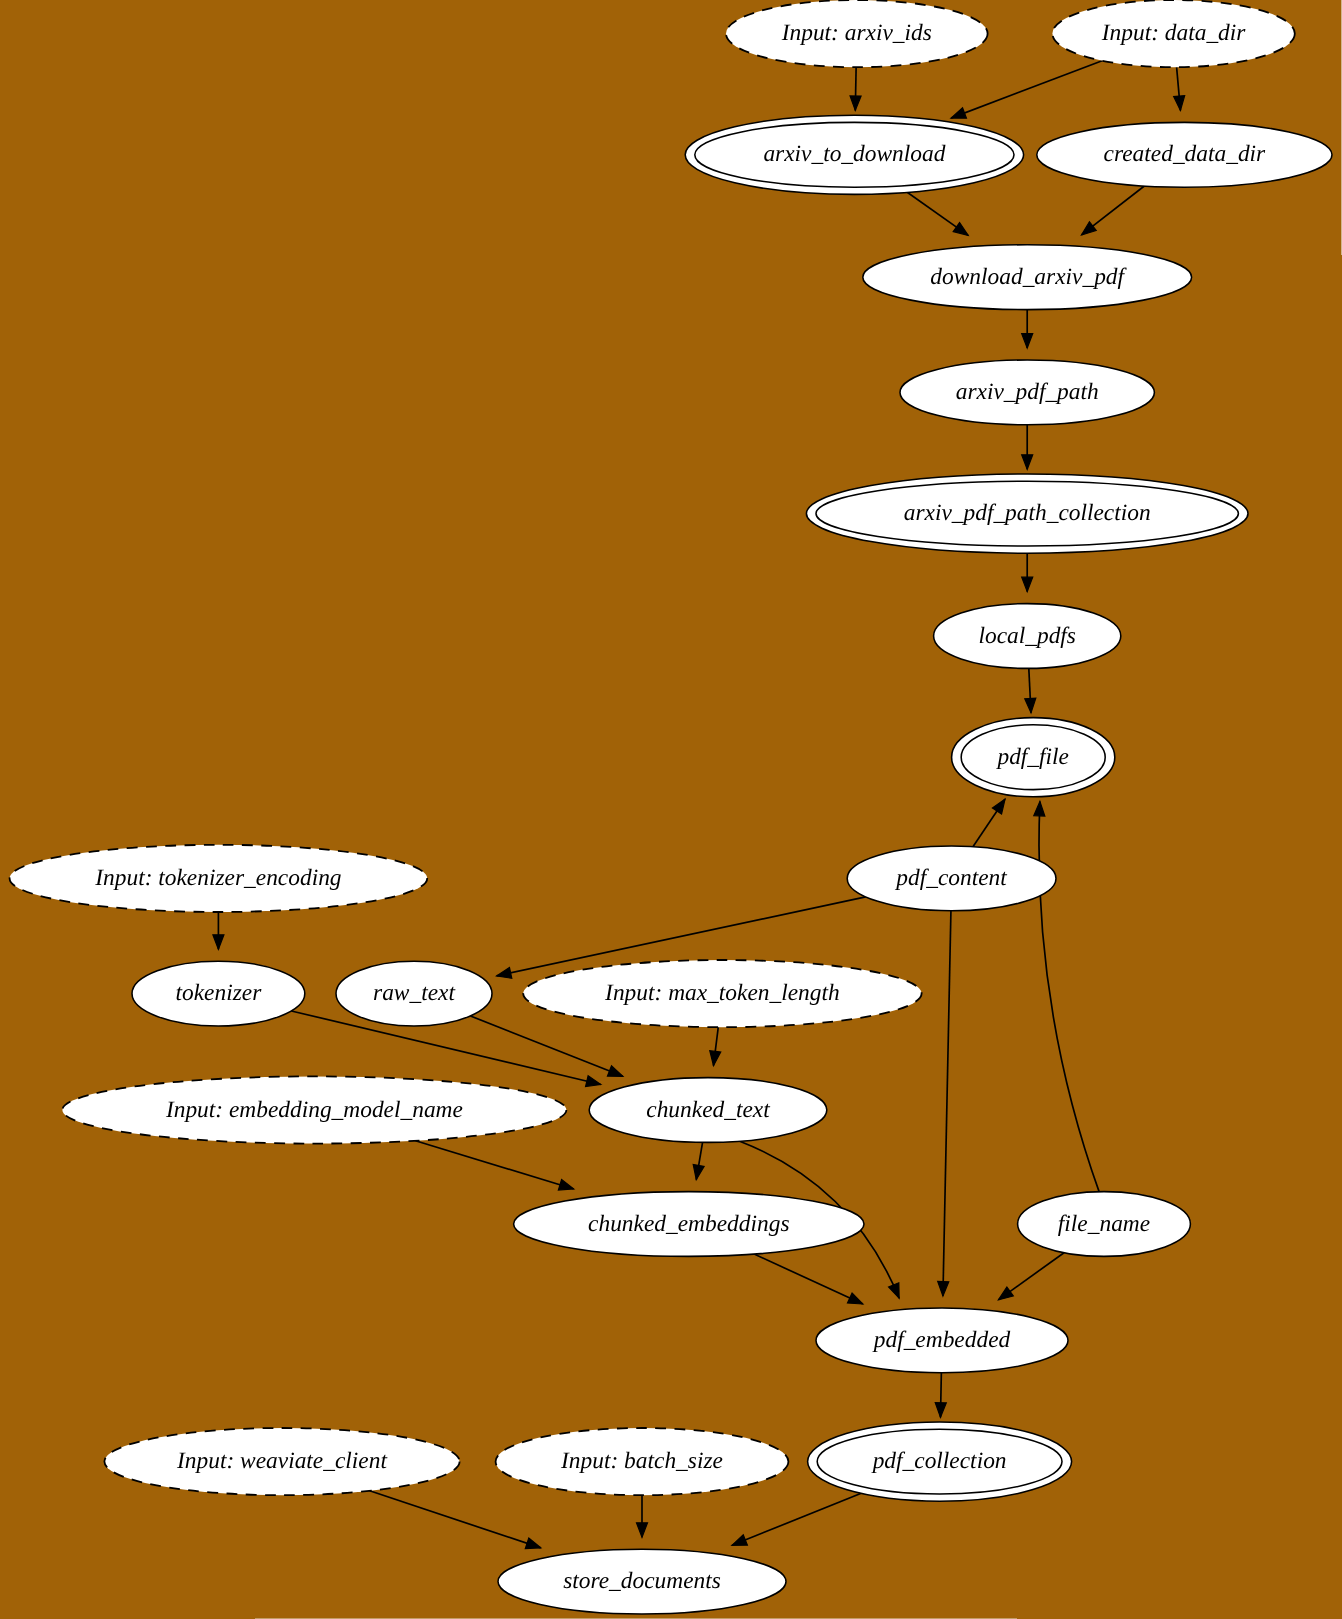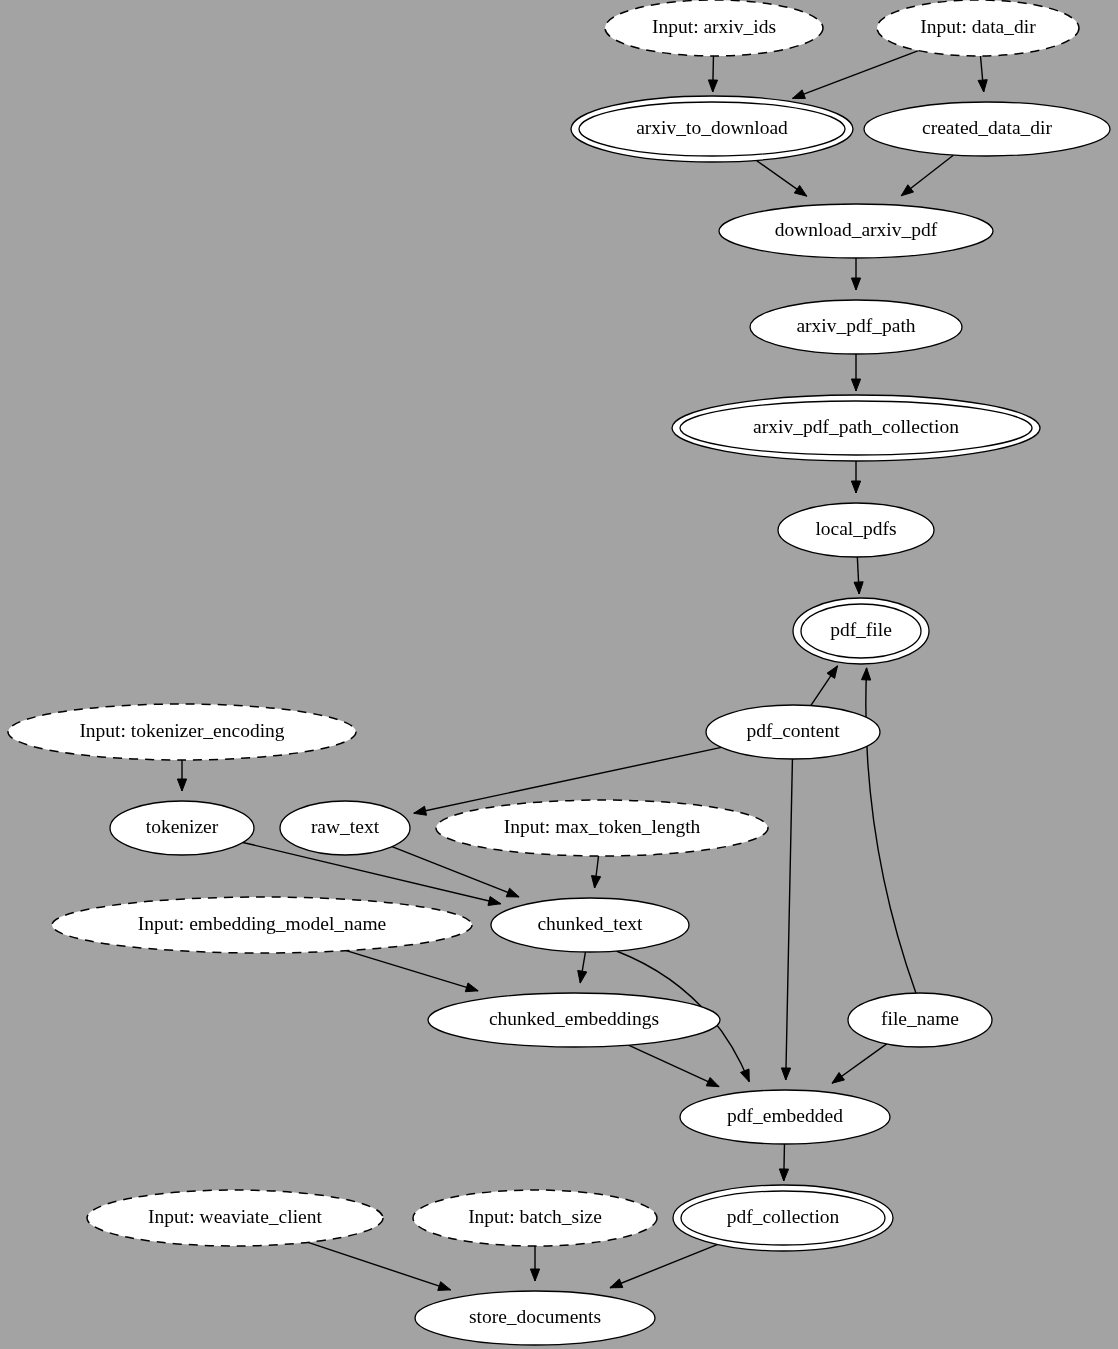--- a/index.html
+++ b/index.html
@@ -4,23 +4,24 @@
 <style>
   html, body {
     margin: 0;
     padding: 0;
     background: #ffffff;
   }
   #canvas {
     position: relative;
     width: 1118px;
     height: 1349px;
-    background: #a3a3a3;
+    background: #a16207;
     overflow: hidden;
     font-family: "Liberation Serif", "DejaVu Serif", serif;
+    font-style: italic;
   }
   svg#graph {
     display: block;
     width: 1118px;
     height: 1349px;
   }
   .node-ellipse {
     fill: #ffffff;
     stroke: #000000;
     stroke-width: 1.3;

